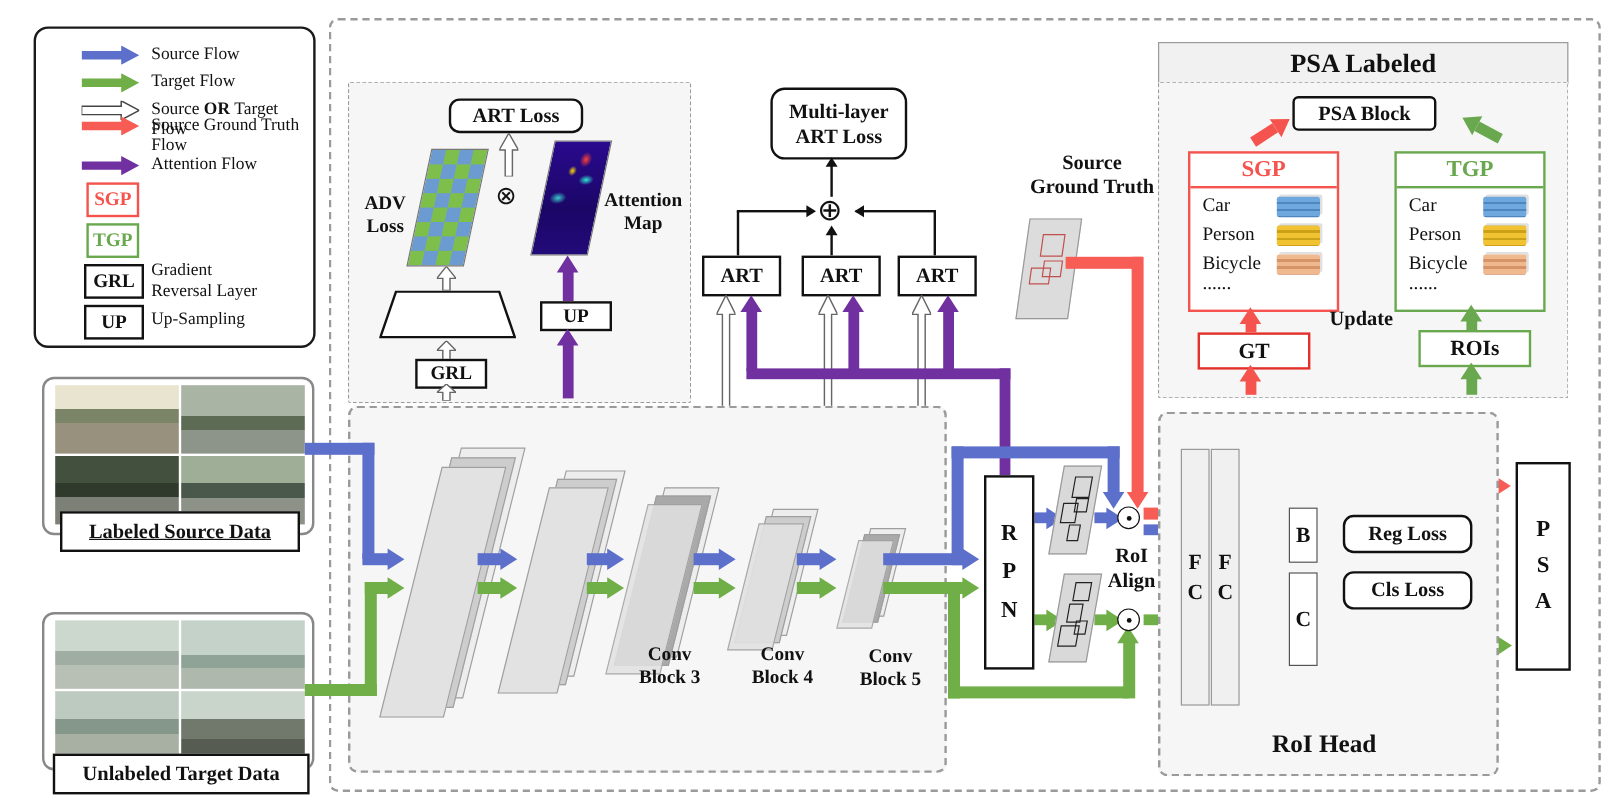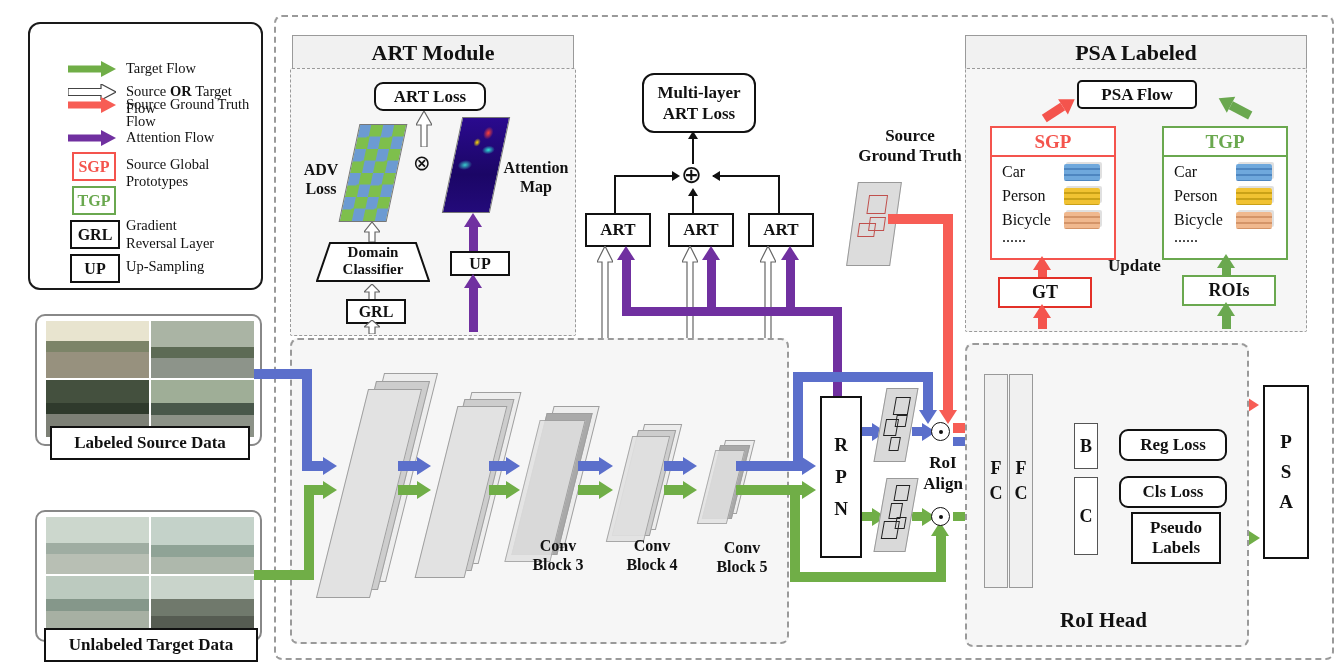--- a/index.html
+++ b/index.html
@@ -42,20 +42,26 @@
   .photo{position:absolute;width:103px;height:57px;}
 </style>
 </head>
 <body>
 
 <div id="stage">
 
   <div class="dash clear" style="left:274px;top:15px;width:1056px;height:641px;"></div>
 
   <div class="abs" style="left:28px;top:22px;width:231px;height:264px;border:2.5px solid #1a1a1a;border-radius:12px;background:#fff;">
+    <div class="legend-row" style="top:12px;">
+      <svg class="abs" style="left:38px;top:2px;" width="48" height="16" viewBox="0 0 48 16">
+          <polygon points="0,4.5 33,4.5 33,0 48,8 33,16 33,11.5 0,11.5" fill="#5b6fcb"></polygon>
+        </svg>
+      <span class="legend-label">Source Flow</span>
+    </div>
     <div class="legend-row" style="top:35px;">
       <svg class="abs" style="left:38px;top:2px;" width="48" height="16" viewBox="0 0 48 16">
           <polygon points="0,4.5 33,4.5 33,0 48,8 33,16 33,11.5 0,11.5" fill="#70ae47"></polygon>
         </svg>
       <span class="legend-label">Target Flow</span>
     </div>
     <div class="legend-row" style="top:58px;">
       <svg class="abs" style="left:38px;top:2px;" width="48" height="16" viewBox="0 0 48 16">
           <polygon points="0,4.5 33,4.5 33,0 48,8 33,16 33,11.5 0,11.5" fill="#ffffff" stroke="#444" stroke-width="1.2"></polygon>
         </svg>
@@ -69,74 +75,71 @@
     </div>
     <div class="legend-row" style="top:104px;padding-left:46px;">
       <svg class="abs" style="left:38px;top:2px;" width="48" height="16" viewBox="0 0 48 16">
           <polygon points="0,4.5 33,4.5 33,0 48,8 33,16 33,11.5 0,11.5" fill="#7030a0"></polygon>
         </svg>
       <span class="legend-label">Attention Flow</span>
     </div>
     <div class="box" style="left:42px;top:128px;width:40px;height:25px;border-color:#f4544d;">
         <span class="b" style="color:#f4544d;font-size:16px;">SGP</span>
       </div>
-    <span class="abs" style="left:96px;top:132px;font-size:14.5px;">Source Global Prototypes</span>
     <div class="box" style="left:42px;top:162px;width:40px;height:25px;border-color:#6aa84f;">
         <span class="b" style="color:#6aa84f;font-size:16px;">TGP</span>
       </div>
     <div class="box" style="left:40px;top:196px;width:46px;height:25px;">
         <span class="b" style="font-size:16px;">GRL</span>
       </div>
     <span class="abs" style="left:96px;top:193px;font-size:14.5px;">Gradient</span>
     <span class="abs" style="left:96px;top:211px;font-size:14.5px;">Reversal Layer</span>
     <div class="box" style="left:40px;top:230px;width:46px;height:25px;">
         <span class="b" style="font-size:16px;">UP</span>
       </div>
     <span class="abs" style="left:96px;top:234px;font-size:14.5px;">Up-Sampling</span>
   </div>
 
   <div class="abs" style="left:35px;top:314px;width:223px;height:128px;border:2px solid #888;border-radius:10px;background:#fff;"></div>
   <div class="photo" style="left:46px;top:321px;background:linear-gradient(180deg,#e8e4cf 0 35%,#7c8468 35% 55%,#97917e 55% 100%);"></div>
   <div class="photo" style="left:151px;top:321px;background:linear-gradient(180deg,#aab4a4 0 45%,#5d6b55 45% 65%,#8d948a 65% 100%);"></div>
   <div class="photo" style="left:46px;top:380px;background:linear-gradient(180deg,#44503e 0 40%,#2f3a2c 40% 60%,#7d8076 60% 100%);"></div>
   <div class="photo" style="left:151px;top:380px;background:linear-gradient(180deg,#9fae97 0 40%,#49584a 40% 62%,#8c9287 62% 100%);"></div>
   <div class="box b" style="left:50px;top:426px;width:196px;height:30px;border-width:2.5px;">
-      <span style="font-size:17px;">Labeled Source Data</span>
+      <span style="font-size:17px;text-decoration:underline;">Labeled Source Data</span>
     </div>
 
   <div class="abs" style="left:35px;top:510px;width:223px;height:128px;border:2px solid #888;border-radius:10px;background:#fff;"></div>
   <div class="photo" style="left:46px;top:517px;background:linear-gradient(180deg,#ccd7cd 0 45%,#9fada2 45% 65%,#b8bfb4 65% 100%);"></div>
   <div class="photo" style="left:151px;top:517px;background:linear-gradient(180deg,#c4d2c9 0 50%,#8fa396 50% 70%,#aeb8ac 70% 100%);"></div>
   <div class="photo" style="left:46px;top:576px;background:linear-gradient(180deg,#bccabf 0 40%,#85978a 40% 62%,#a7b0a3 62% 100%);"></div>
   <div class="photo" style="left:151px;top:576px;background:linear-gradient(180deg,#c9d4cb 0 40%,#70796c 40% 70%,#565c52 70% 100%);"></div>
   <div class="box b" style="left:44px;top:628px;width:210px;height:30px;border-width:2.5px;">
       <span style="font-size:17px;">Unlabeled Target Data</span>
     </div>
 
-  <div class="abs b ctr" style="left:292px;top:35px;width:280px;height:33px;border:1.5px solid #9a9a9a;background:#f1f1f1;line-height:33px;font-size:22px;"><span>ART Module</span></div>
   <div class="dash" style="left:290px;top:68px;width:284px;height:266px;border-radius:2px;border-width:1.5px;"></div>
 
   <div class="box rnd b" style="left:374px;top:82px;width:108px;height:25px;">
       <span style="font-size:17px;">ART Loss</span>
     </div>
   <svg class="abs" style="left:416px;top:111px;" width="16" height="36" viewBox="0 0 16 36">
       <polygon points="8,0 16,14 11,14 11,36 5,36 5,14 0,14" fill="#fff" stroke="#666" stroke-width="1.2"></polygon>
     </svg>
   <span class="abs sans" style="left:413px;top:151px;font-size:21px;">⊗</span>
 
   <div class="abs" style="left:349px;top:124px;width:46px;height:96px;transform:skewX(-12deg);border:1px solid #777;background:repeating-conic-gradient(#7ebf4c 0% 25%,#6c9bd2 0% 50%) 0 0/23px 24px;"></div>
   <div class="abs b ctr" style="left:296px;top:160px;width:50px;font-size:16px;line-height:19px;"><span>ADV</span><br><span>Loss</span></div>
   <svg class="abs" style="left:364px;top:222px;" width="16" height="20" viewBox="0 0 16 20">
       <polygon points="8,0 16,10 11,10 11,20 5,20 5,10 0,10" fill="#fff" stroke="#666" stroke-width="1.2"></polygon>
     </svg>
 
   <svg class="abs" style="left:316px;top:242px;" width="114" height="40" viewBox="0 0 114 40">
       <polygon points="14,1 100,1 113,39 1,39" fill="#fff" stroke="#111" stroke-width="2"></polygon>
     </svg>
-  <div class="abs b ctr" style="left:316px;top:244px;width:114px;font-size:15px;line-height:17px;"><span>Domain</span><br><span>Classifier</span></div>
   <svg class="abs" style="left:364px;top:284px;" width="16" height="16" viewBox="0 0 16 16">
       <polygon points="8,0 16,8 11,8 11,16 5,16 5,8 0,8" fill="#fff" stroke="#666" stroke-width="1.2"></polygon>
     </svg>
   <div class="box b" style="left:346px;top:299px;width:56px;height:21px;">
       <span style="font-size:16px;">GRL</span>
     </div>
   <svg class="abs" style="left:364px;top:320px;" width="16" height="14" viewBox="0 0 16 14">
       <polygon points="8,0 16,7 11,7 11,14 5,14 5,7 0,7" fill="#fff" stroke="#666" stroke-width="1.2"></polygon>
     </svg>
 
@@ -212,21 +215,21 @@
     <div class="sh" style="left:943px;top:214px;width:10px;height:196px;"></div>
     <div class="hd d" style="left:939px;top:410px;"></div>
     <div class="sh" style="left:953px;top:423px;width:22px;height:10px;"></div>
       <div class="hd r" style="left:972px;top:419px;"></div>
   </div>
 
   <div class="abs b ctr" style="left:965px;top:35px;width:340px;height:33px;border:1.5px solid #9a9a9a;background:#f1f1f1;line-height:33px;font-size:22px;"><span>PSA Labeled</span></div>
   <div class="dash" style="left:965px;top:68px;width:340px;height:262px;border-radius:2px;border-width:1.5px;"></div>
 
   <div class="box b" style="left:1077px;top:80px;width:116px;height:25px;border-radius:5px;">
-      <span style="font-size:17px;">PSA Flow</span>
+      <span style="font-size:17px;">PSA Block</span>
     </div>
 
   <div class="abs" style="left:1044px;top:118px;color:#f4544d;transform:rotate(-33deg);transform-origin:0 50%;">
     <div class="sh" style="left:0;top:-4px;width:22px;height:9px;"></div>
       <div class="hd r" style="left:22px;top:-8.5px;"></div>
   </div>
   <div class="abs" style="left:1250px;top:116px;color:#6aa84f;transform:rotate(-152deg);transform-origin:0 50%;">
     <div class="sh" style="left:0;top:-4px;width:22px;height:9px;"></div>
       <div class="hd r" style="left:22px;top:-8.5px;"></div>
   </div>
@@ -431,24 +434,20 @@
   <div class="box" style="left:1074px;top:477px;width:22px;height:76px;border:1.5px solid #555;">
       <span class="b" style="font-size:18px;">C</span>
     </div>
 
   <div class="box rnd b" style="left:1119px;top:429px;width:104px;height:28px;">
       <span style="font-size:17px;">Reg Loss</span>
     </div>
   <div class="box rnd b" style="left:1119px;top:476px;width:104px;height:28px;">
       <span style="font-size:17px;">Cls Loss</span>
     </div>
-  <div class="box b ctr" style="left:1131px;top:512px;width:86px;height:48px;flex-direction:column;font-size:17px;line-height:20px;">
-      <span>Pseudo</span>
-      <span>Labels</span>
-    </div>
 
   <div class="box" style="left:1263px;top:385px;width:42px;height:170px;border-width:2.5px;flex-direction:column;gap:8px;">
     <span class="b" style="font-size:19px;">P</span>
     <span class="b" style="font-size:19px;">S</span>
     <span class="b" style="font-size:19px;">A</span>
   </div>
 
 </div>
 
 </body></html>

